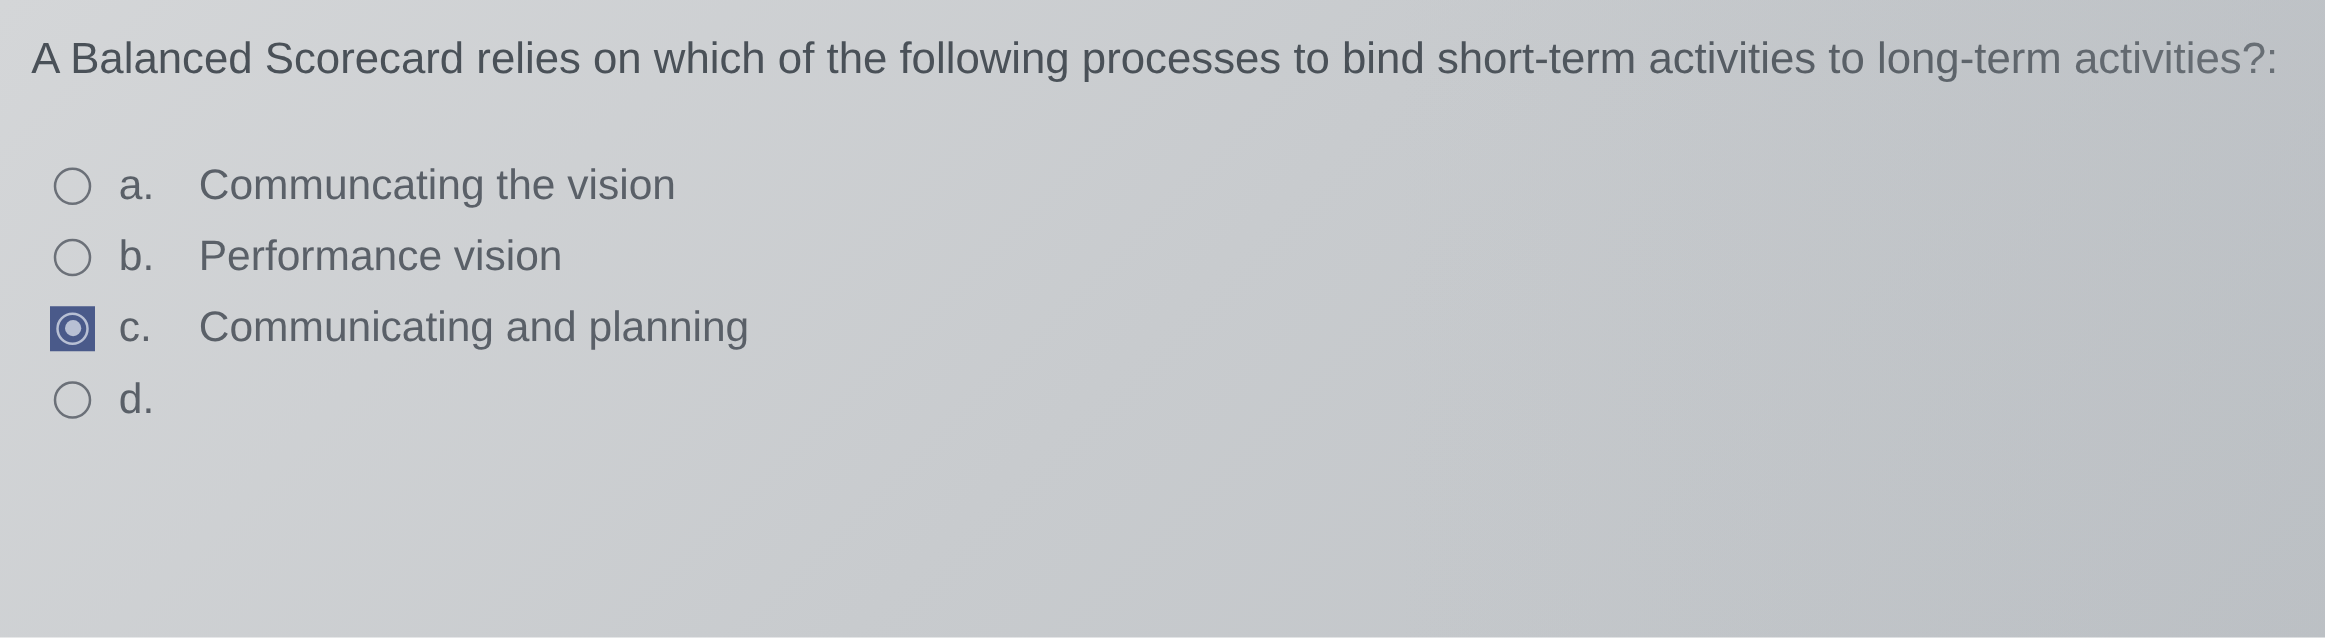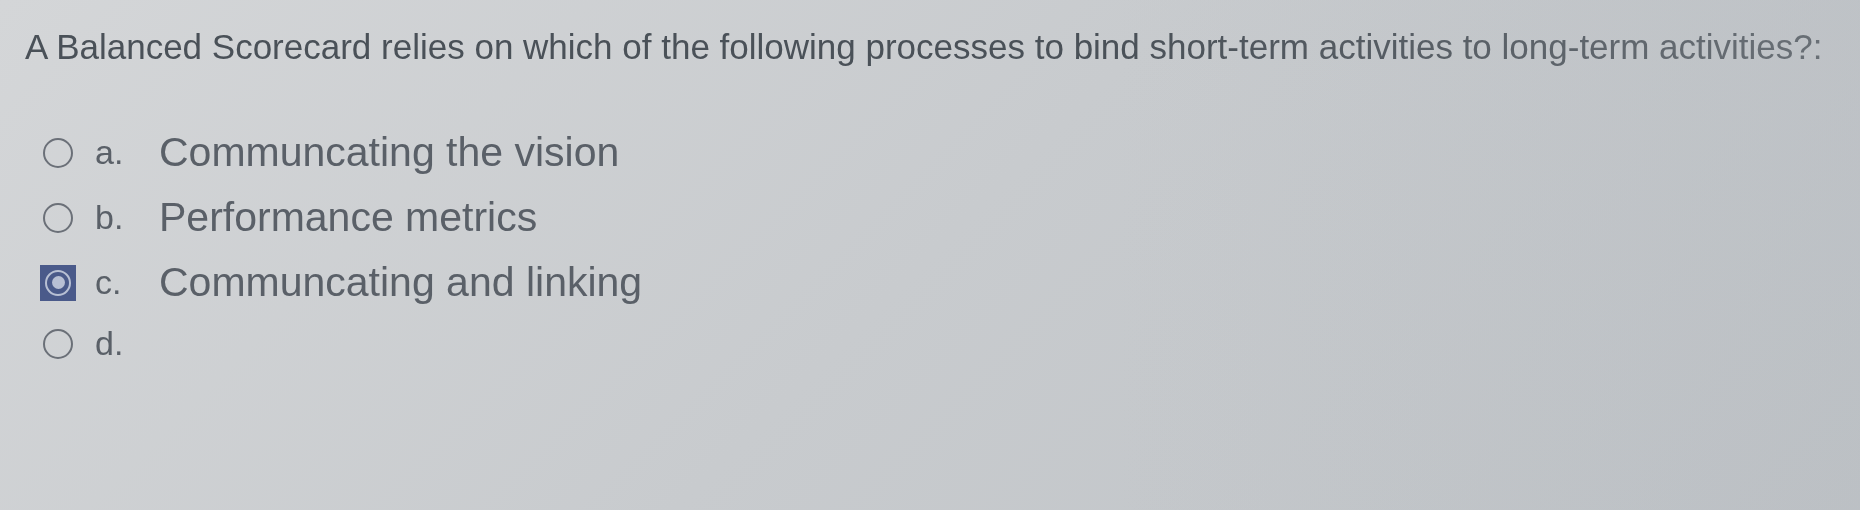--- a/index.html
+++ b/index.html
@@ -79,52 +79,52 @@
       background: #b8c0d4;
       border-radius: 50%;
     }
     .option-letter {
       font-size: 34px;
       color: #5a6068;
       width: 42px;
       font-weight: 400;
     }
     .option-text {
-      font-size: 41px;
+      font-size: 34px;
       color: #5a6068;
       font-weight: 400;
     }
   </style>
 </head>
 <body>
 
 <div class="question-text">A Balanced Scorecard relies on which of the following processes to bind short-term activities to long-term activities?:</div>
 
 <div class="options-list">
 
   <div class="option-row">
     <div class="radio-unselected"></div>
     <span class="option-letter">a.</span>
     <span class="option-text">Communcating the vision</span>
   </div>
 
   <div class="option-row">
     <div class="radio-unselected"></div>
     <span class="option-letter">b.</span>
-    <span class="option-text">Performance metrics</span>
+    <span class="option-text">Performance vision</span>
   </div>
 
   <div class="option-row">
     <div class="radio-selected-wrap">
       <div class="radio-selected-outer">
         <div class="radio-selected-inner"></div>
       </div>
     </div>
     <span class="option-letter">c.</span>
-    <span class="option-text">Communcating and linking</span>
+    <span class="option-text">Communicating and planning</span>
   </div>
 
   <div class="option-row">
     <div class="radio-unselected"></div>
     <span class="option-letter">d.</span>
   </div>
 
 </div>
 
 </body></html>

